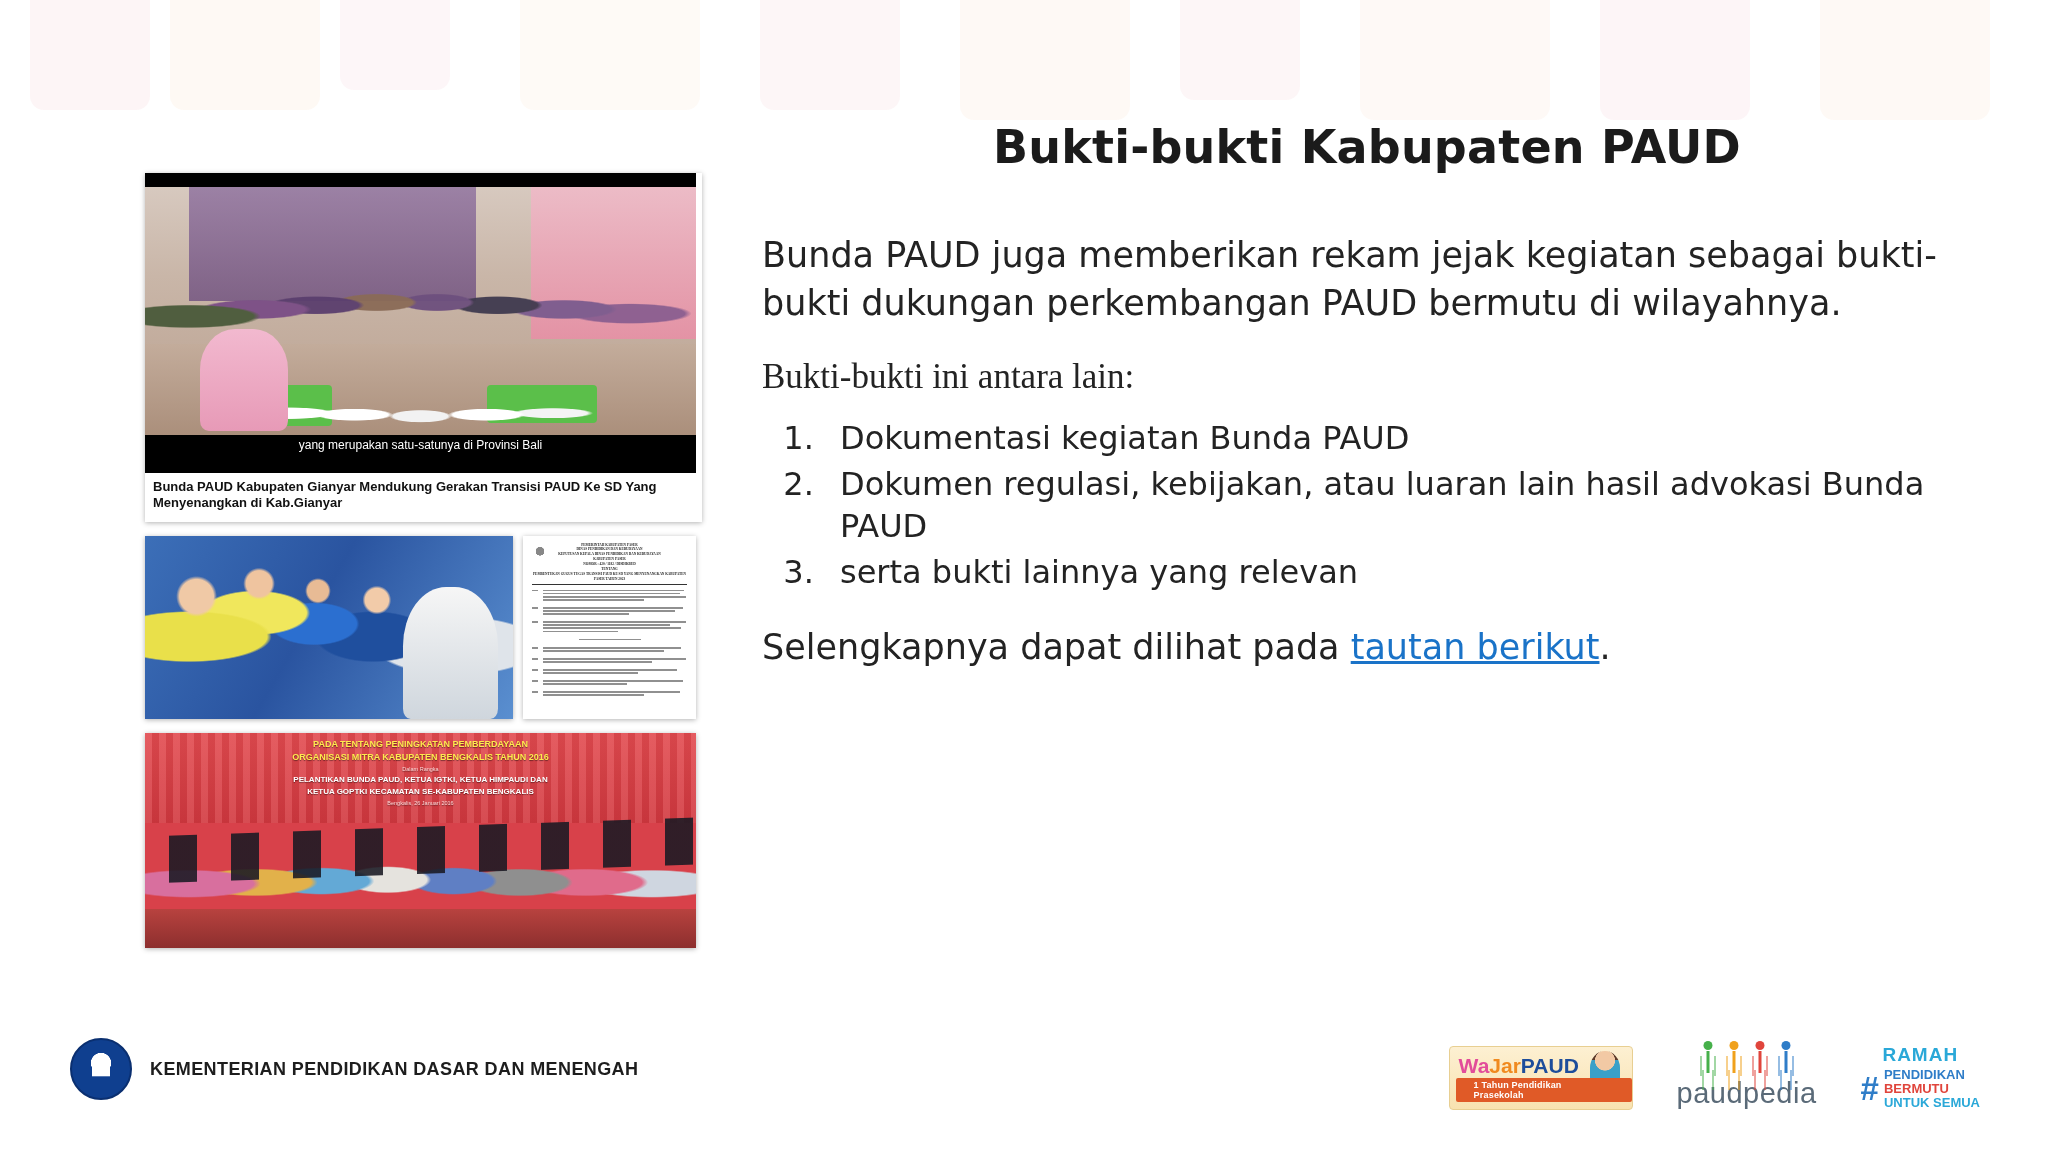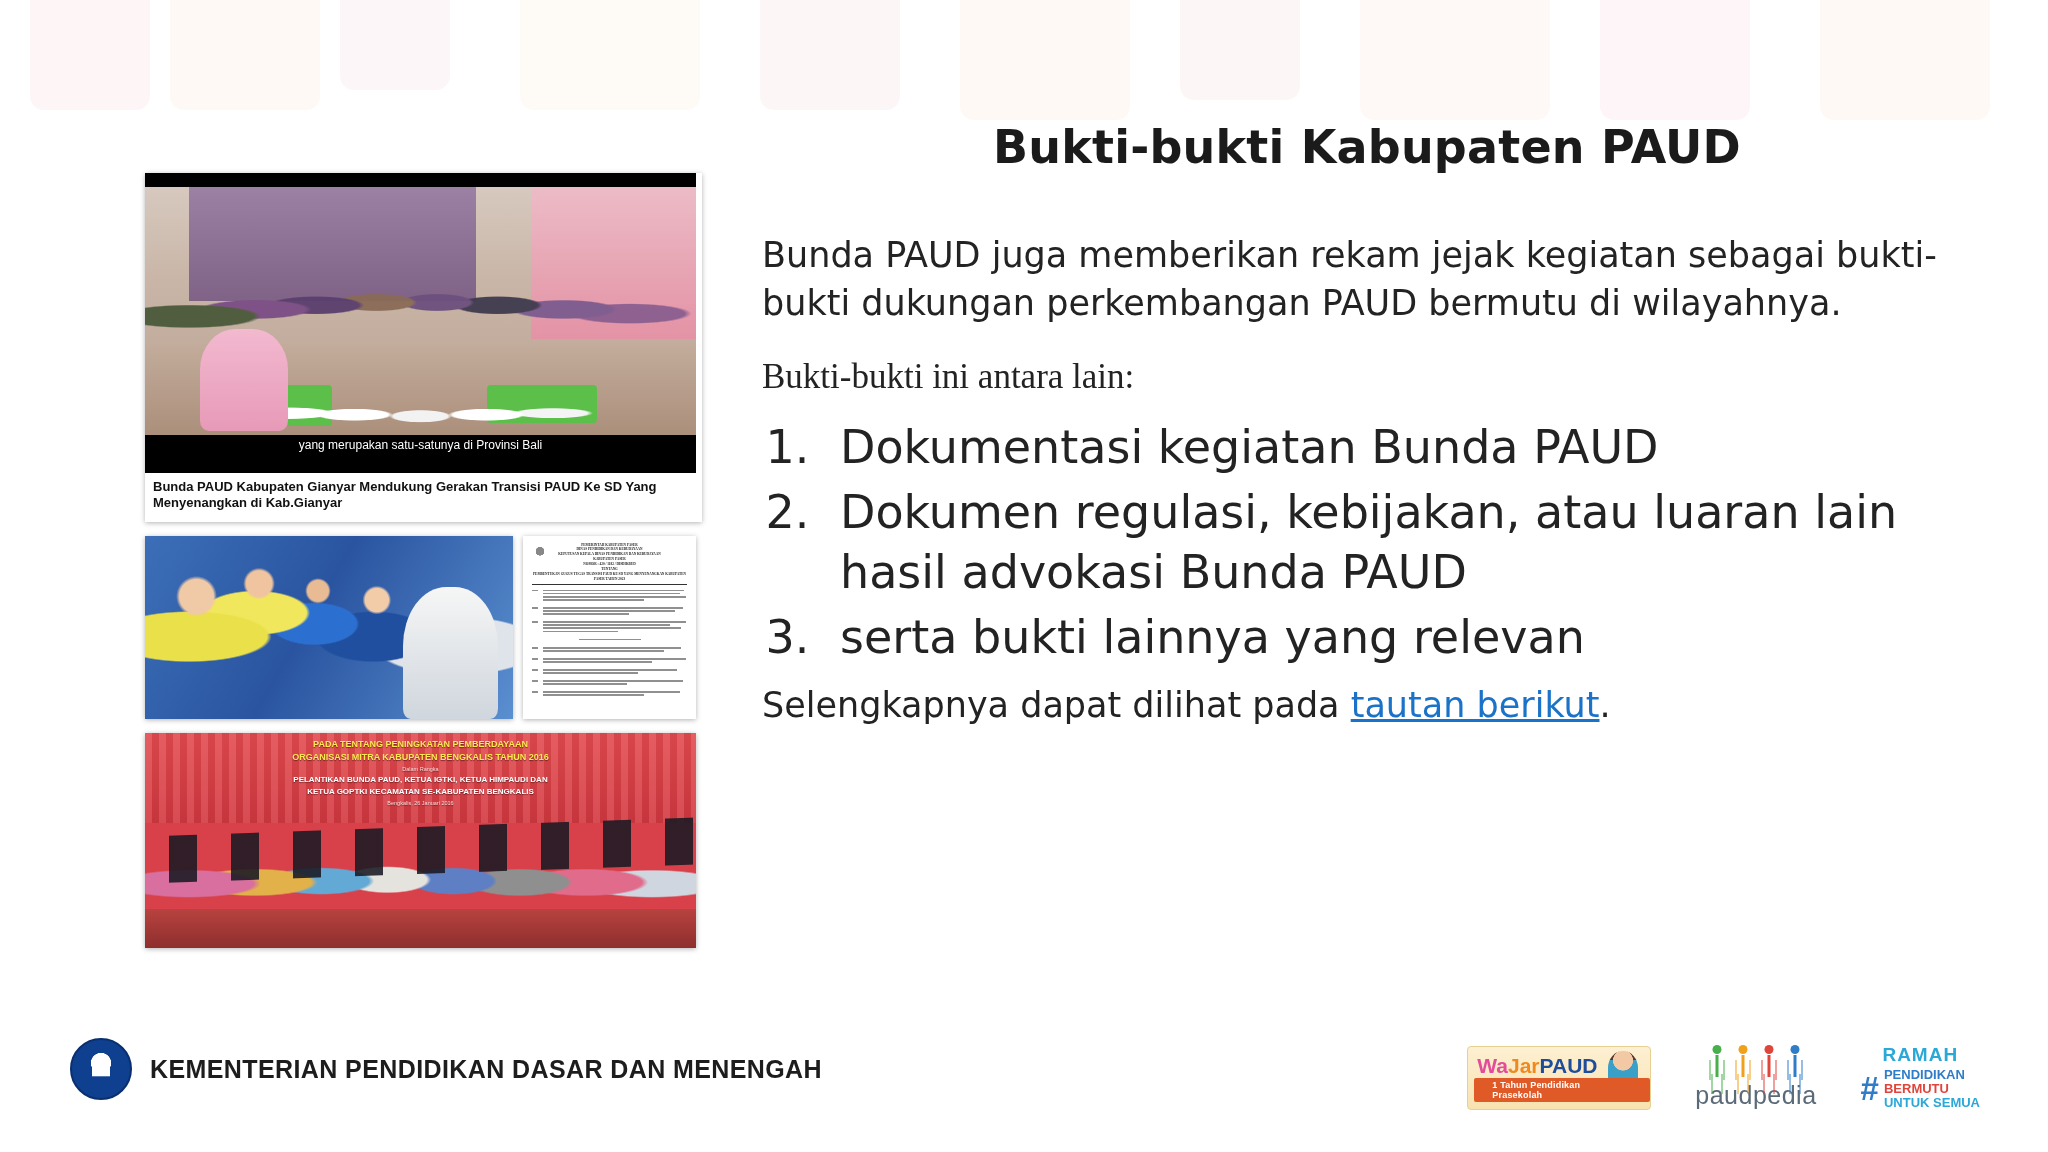--- a/index.html
+++ b/index.html
@@ -313,23 +313,23 @@
     letter-spacing: .2px;
   }
   .para {
     font-size: 35px;
     line-height: 1.36;
     color: #232323;
     margin: 0 0 26px 0;
   }
   .para-2 { margin-bottom: 16px; font-family: Liberation Serif, serif; }
   ol.points {
-    margin: 0 0 14px 0;
+    margin: 0 0 30px 0;
     padding-left: 62px;
-    font-size: 46px;
+    font-size: 32px;
     line-height: 1.32;
     color: #232323;
   }
   ol.points li {
     margin-bottom: 4px;
     padding-left: 16px;
   }
   .closing {
     font-size: 35px;
     line-height: 1.36;
@@ -366,21 +366,21 @@
       radial-gradient(circle at 50% 40%, #ffffff 0 42%, transparent 44%),
       linear-gradient(180deg,#ffffff 0 100%);
     -webkit-mask: radial-gradient(circle at 50% 35%, #000 0 40%, transparent 42%),
                   linear-gradient(#000,#000) 50% 70%/60% 36% no-repeat;
     mask: radial-gradient(circle at 50% 35%, #000 0 40%, transparent 42%),
           linear-gradient(#000,#000) 50% 70%/60% 36% no-repeat;
   }
   .ministry-name {
     font-family: "Liberation Sans", sans-serif;
     font-weight: bold;
-    font-size: 25px;
+    font-size: 18px;
     letter-spacing: .4px;
     color: #1d1d1d;
   }
 
   .footer-right {
     position: absolute;
     right: 68px;
     bottom: 42px;
     display: flex;
     align-items: flex-end;
@@ -453,21 +453,21 @@
     box-shadow: -7px 4px 0 -1px currentColor, 7px 4px 0 -1px currentColor,
                 -5px 18px 0 -1px currentColor, 5px 18px 0 -1px currentColor;
     background: currentColor;
   }
   .pp-fig.g { color:#46b04a; } .pp-fig.g::before { background:#46b04a; }
   .pp-fig.o { color:#f0a11c; } .pp-fig.o::before { background:#f0a11c; }
   .pp-fig.r { color:#e0453c; } .pp-fig.r::before { background:#e0453c; }
   .pp-fig.b { color:#2f7dc8; } .pp-fig.b::before { background:#2f7dc8; }
   .pp-word {
     font-family: "Liberation Sans", sans-serif;
-    font-size: 25px;
+    font-size: 29px;
     color: #5a6a78;
     letter-spacing: .5px;
     margin-top: 2px;
   }
 
   
   .ramah { text-align: left; }
   .ramah-top {
     font-family: "Liberation Sans", sans-serif;
     font-weight: bold;

